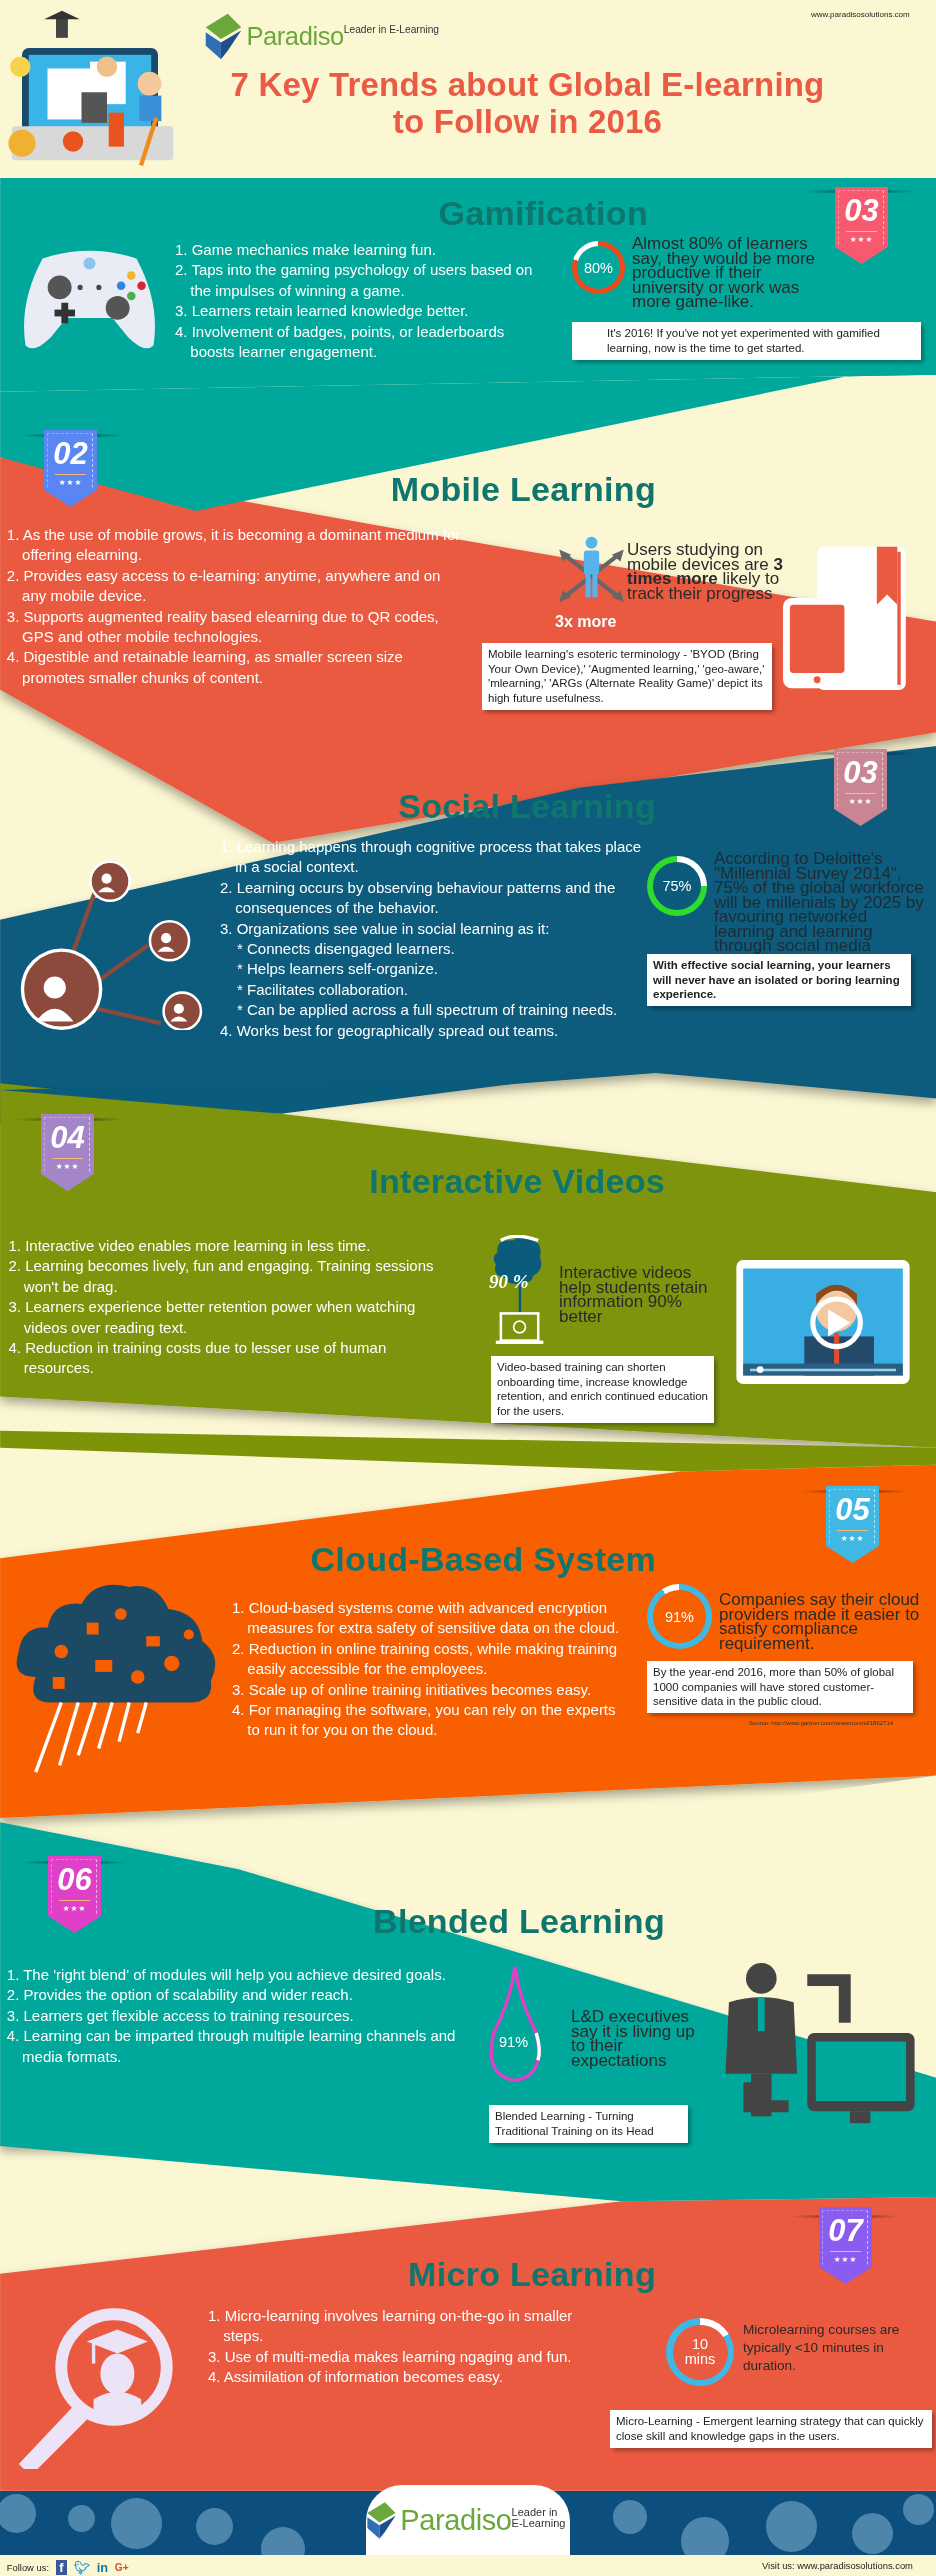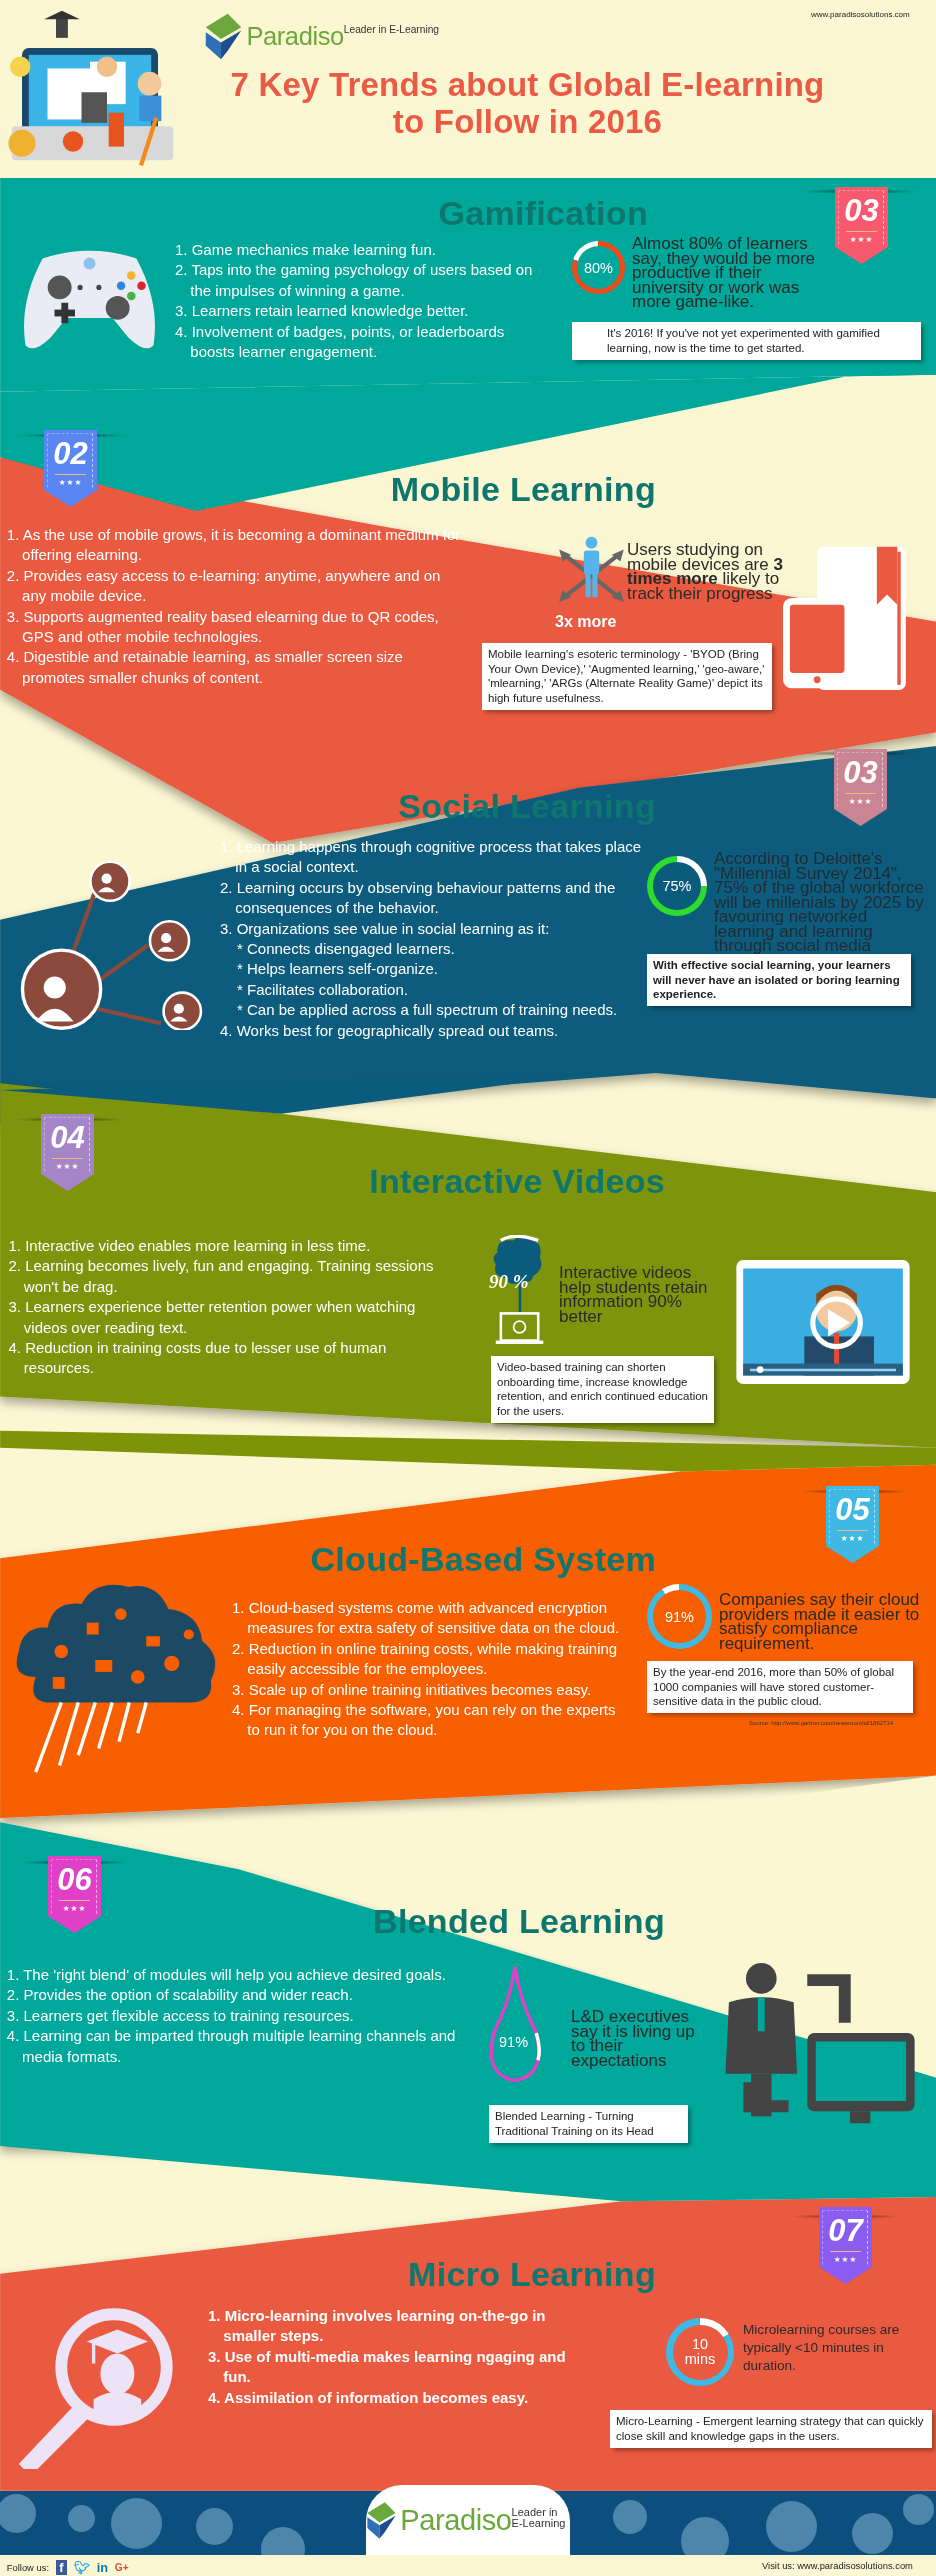--- a/index.html
+++ b/index.html
@@ -402,21 +402,21 @@
 
     <svg class="abs" style="left:12px;top:2299px;" width="170" height="170" viewBox="0 0 200 200">
       <circle cx="120" cy="80" r="62" fill="none" stroke="#ece4f6" stroke-width="14"></circle>
       <polygon points="88,50 124,36 160,50 124,64" fill="#ece4f6"></polygon>
       <rect x="94" y="50" width="4" height="26" fill="#ece4f6"></rect>
       <ellipse cx="124" cy="88" rx="20" ry="24" fill="#ece4f6"></ellipse>
       <path d="M96,118 Q124,100 152,118 L152,140 H96Z" fill="#ece4f6"></path>
       <polygon points="74,124 90,140 22,208 8,194" fill="#ece4f6"></polygon>
     </svg>
 
-    <ul class="abs list" style="left:208px;top:2306px;width:383px;font-weight:bold;">
+    <ul class="abs list" style="left:208px;top:2306px;width:383px;">
       <li>1. Micro-learning involves learning on-the-go in smaller steps.</li>
       <li>3. Use of multi-media makes learning ngaging and fun.</li>
       <li>4. Assimilation of information becomes easy.</li>
     </ul>
 
     <div class="ring" style="left:666px;top:2318px;width:68px;height:68px;background:conic-gradient(#fff 0 16%, #3fb8e3 16% 100%);flex-direction:column;line-height:15.3px;">
       <div style="position:absolute;left:6.8px;top:6.8px;width:55px;height:55px;border-radius:50%;background:#ea5a40;"></div>
       <span style="position:relative;">10</span>
       <span style="position:relative;">mins</span>
     </div>

